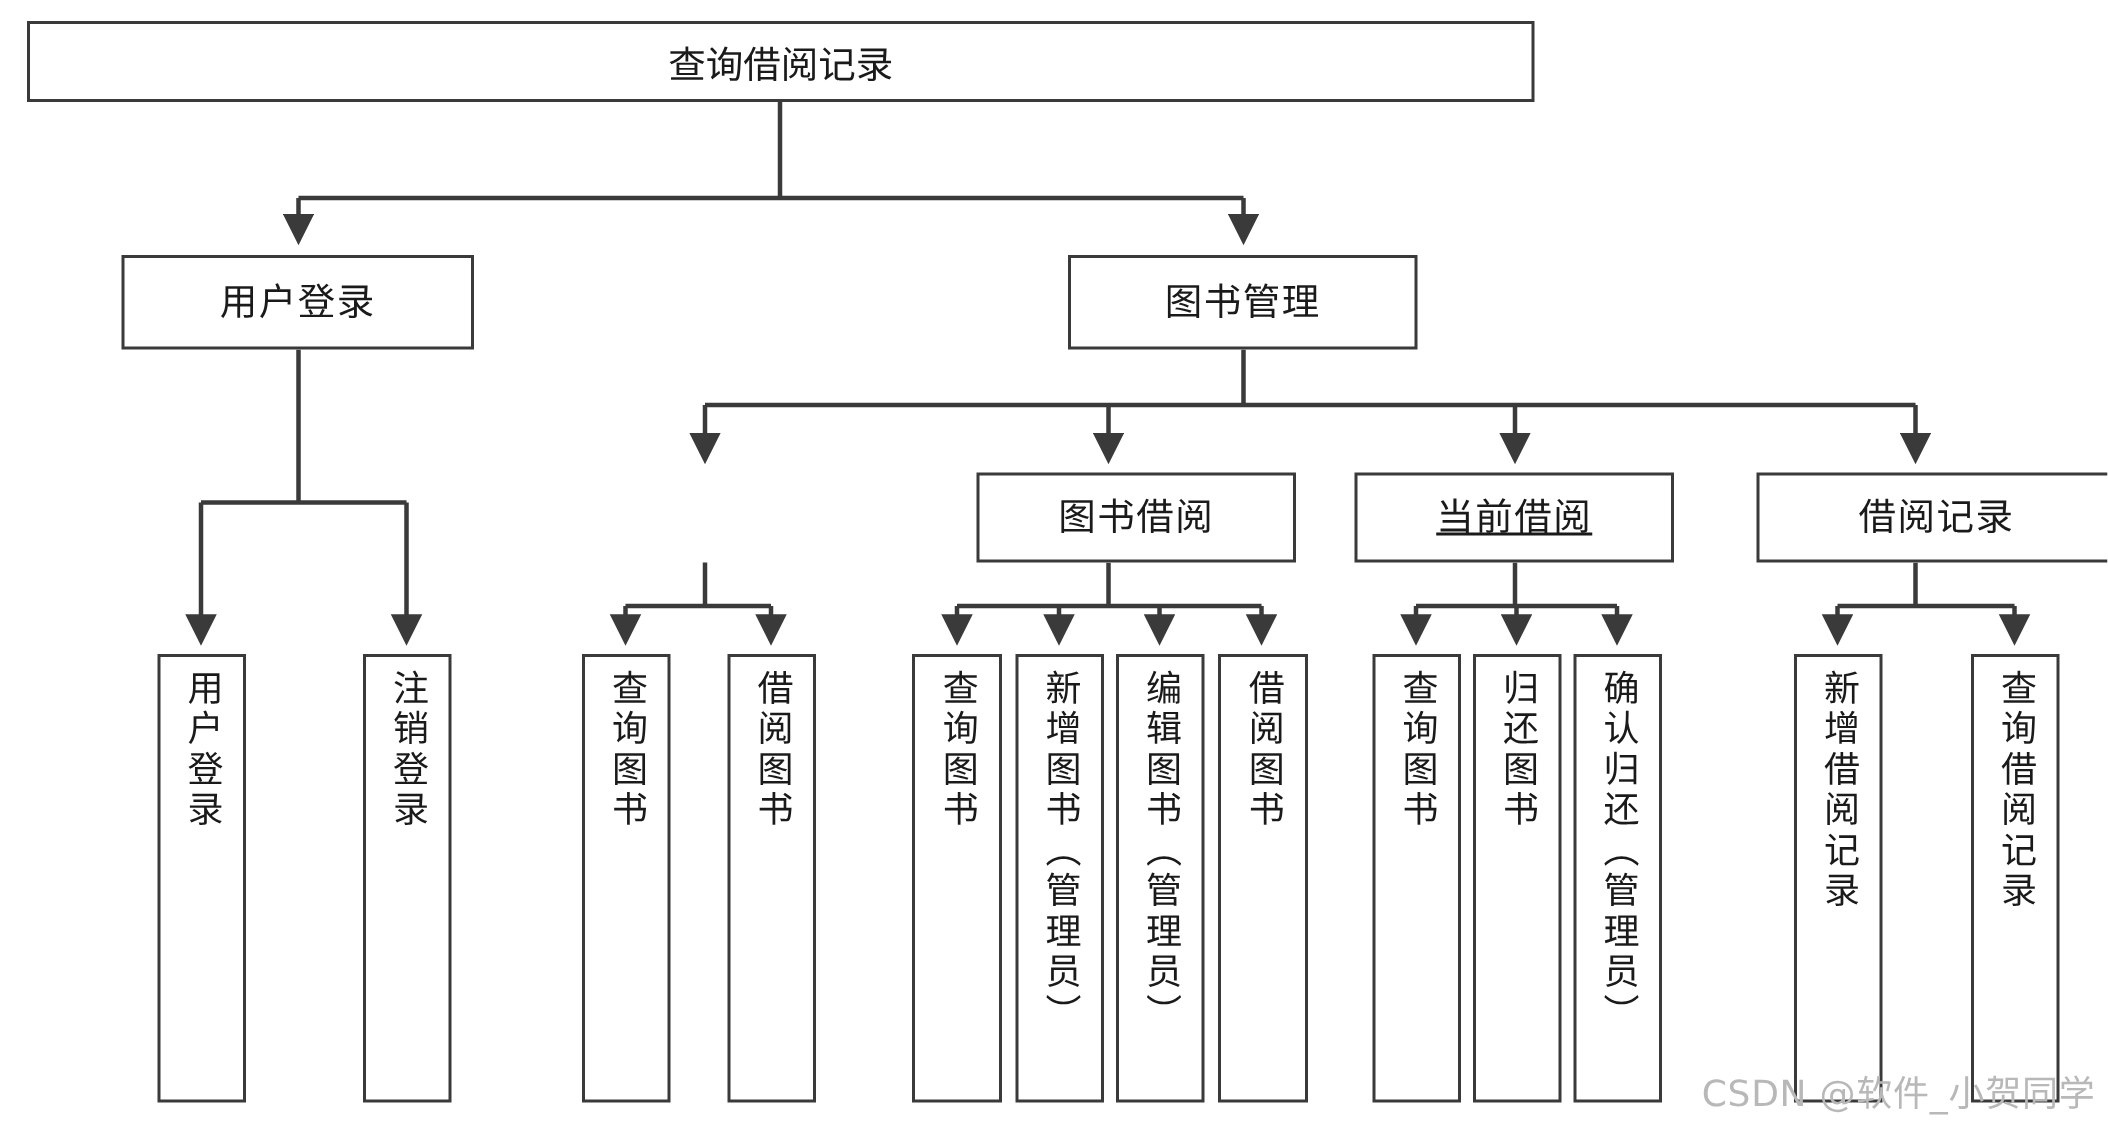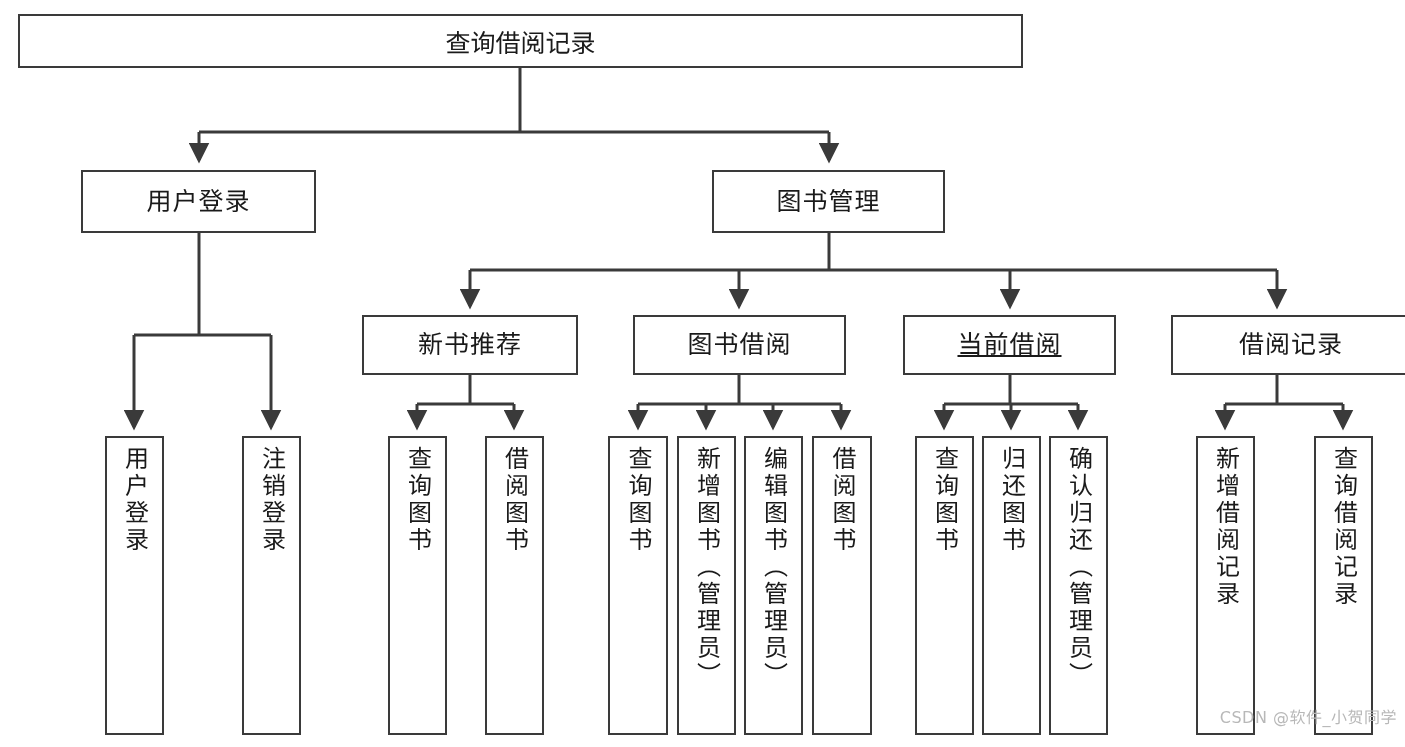--- a/index.html
+++ b/index.html
@@ -55,22 +55,22 @@
     text-orientation: upright;
     -webkit-writing-mode: vertical-rl;
     letter-spacing: 3px;
     line-height: 1;
     white-space: nowrap;
     display: block;
   }
   .watermark {
     position: absolute;
     right: 8px;
-    bottom: 19px;
-    font-size: 16px;
+    bottom: 3px;
+    font-size: 24px;
     color: #b8b8b8;
     letter-spacing: 0.5px;
     white-space: nowrap;
     user-select: none;
   }
 </style>
 </head>
 <body>
 
 <div id="canvas">
@@ -132,24 +132,21 @@
     <span>查询借阅记录</span>
   </div>
 
   <div class="node h" style="left:81px; top:170px; width:235px; height:63px;">
     <span>用户登录</span>
   </div>
   <div class="node h" style="left:712px; top:170px; width:233px; height:63px;">
     <span>图书管理</span>
   </div>
 
-  <div class="node h" style="left:362px; top:315px; width:216px; height:60px;">
-    <span>新书推荐</span>
-  </div>
-  <div class="node h" style="left:633px; top:315px; width:213px; height:60px;">
+  <div class="node h" style="left:651px; top:315px; width:213px; height:60px;">
     <span>图书借阅</span>
   </div>
   <div class="node h" style="left:903px; top:315px; width:213px; height:60px;text-decoration:underline;">
     <span>当前借阅</span>
   </div>
   <div class="node h" style="left:1171px; top:315px; width:240px; height:60px;">
     <span>借阅记录</span>
   </div>
 
   <div class="node leaf" style="left:105px; top:436px; width:59px; height:299px;">

